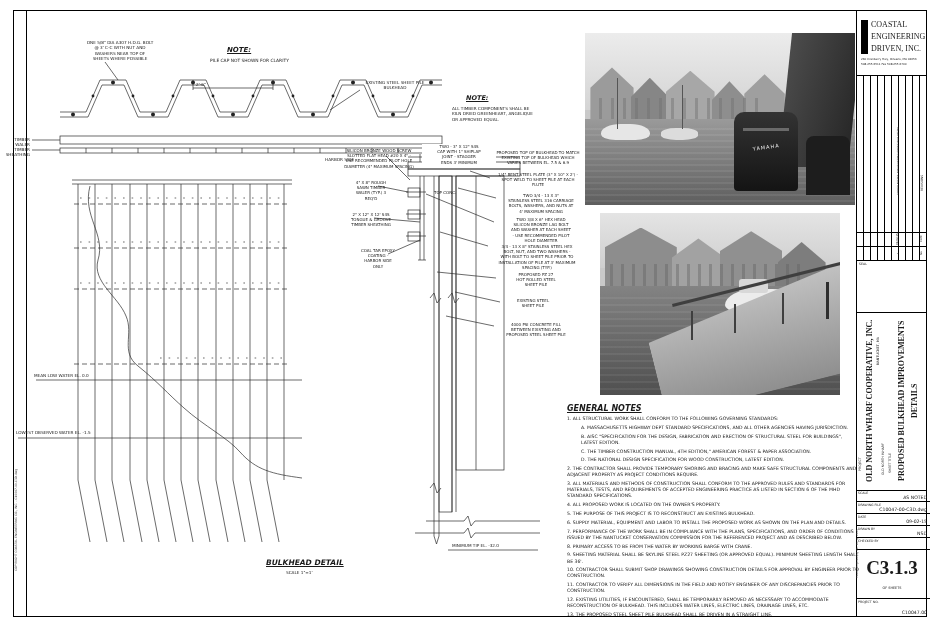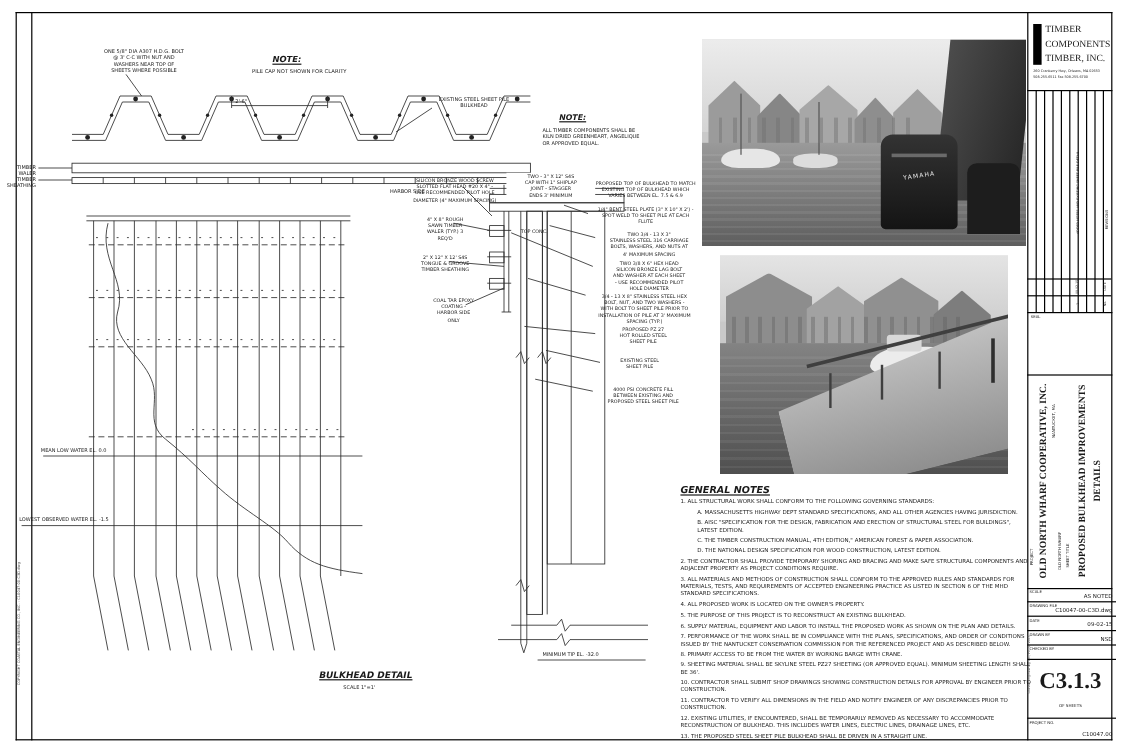--- a/index.html
+++ b/index.html
@@ -326,23 +326,23 @@
     <div class="gn-item">10. CONTRACTOR SHALL SUBMIT SHOP DRAWINGS SHOWING CONSTRUCTION DETAILS FOR APPROVAL BY ENGINEER PRIOR TO CONSTRUCTION.</div>
     <div class="gn-item">11. CONTRACTOR TO VERIFY ALL DIMENSIONS IN THE FIELD AND NOTIFY ENGINEER OF ANY DISCREPANCIES PRIOR TO CONSTRUCTION.</div>
     <div class="gn-item">12. EXISTING UTILITIES, IF ENCOUNTERED, SHALL BE TEMPORARILY REMOVED AS NECESSARY TO ACCOMMODATE RECONSTRUCTION OF BULKHEAD. THIS INCLUDES WATER LINES, ELECTRIC LINES, DRAINAGE LINES, ETC.</div>
     <div class="gn-item">13. THE PROPOSED STEEL SHEET PILE BULKHEAD SHALL BE DRIVEN IN A STRAIGHT LINE.</div>
   </div>
 
   <div class="line" style="left:856px;top:10px;width:1px;height:607px;"></div>
 
   <div style="position:absolute;left:856px;top:10px;width:70px;height:65px;">
     <div style="position:absolute;left:5px;top:10px;width:7px;height:34px;background:#000;"></div>
-    <div class="lbl serif" style="left:15px;top:10px;font-size:8px;">TIMBER</div>
-    <div class="lbl serif" style="left:15px;top:22px;font-size:8px;">COMPONENTS</div>
-    <div class="lbl serif" style="left:15px;top:34px;font-size:8px;">TIMBER, INC.</div>
+    <div class="lbl serif" style="left:15px;top:10px;font-size:8px;">COASTAL</div>
+    <div class="lbl serif" style="left:15px;top:22px;font-size:8px;">ENGINEERING</div>
+    <div class="lbl serif" style="left:15px;top:34px;font-size:8px;">DRIVEN, INC.</div>
     <div class="lbl" style="left:5px;top:48px;width:64px;font-size:2.8px;">260 Cranberry Hwy, Orleans, MA 02653</div>
     <div class="lbl" style="left:5px;top:53px;width:64px;font-size:2.8px;">508.255.6511  Fax 508.255.6700</div>
   </div>
   <div class="line" style="left:856px;top:75px;width:71px;height:1px;"></div>
 
   <div style="position:absolute;left:856px;top:75px;width:70px;height:185px;">
     <div class="line" style="left:7px;top:0;width:0.5px;height:185px;"></div>
     <div class="line" style="left:14px;top:0;width:0.5px;height:185px;"></div>
     <div class="line" style="left:21px;top:0;width:0.5px;height:185px;"></div>
     <div class="line" style="left:28px;top:0;width:0.5px;height:185px;"></div>

